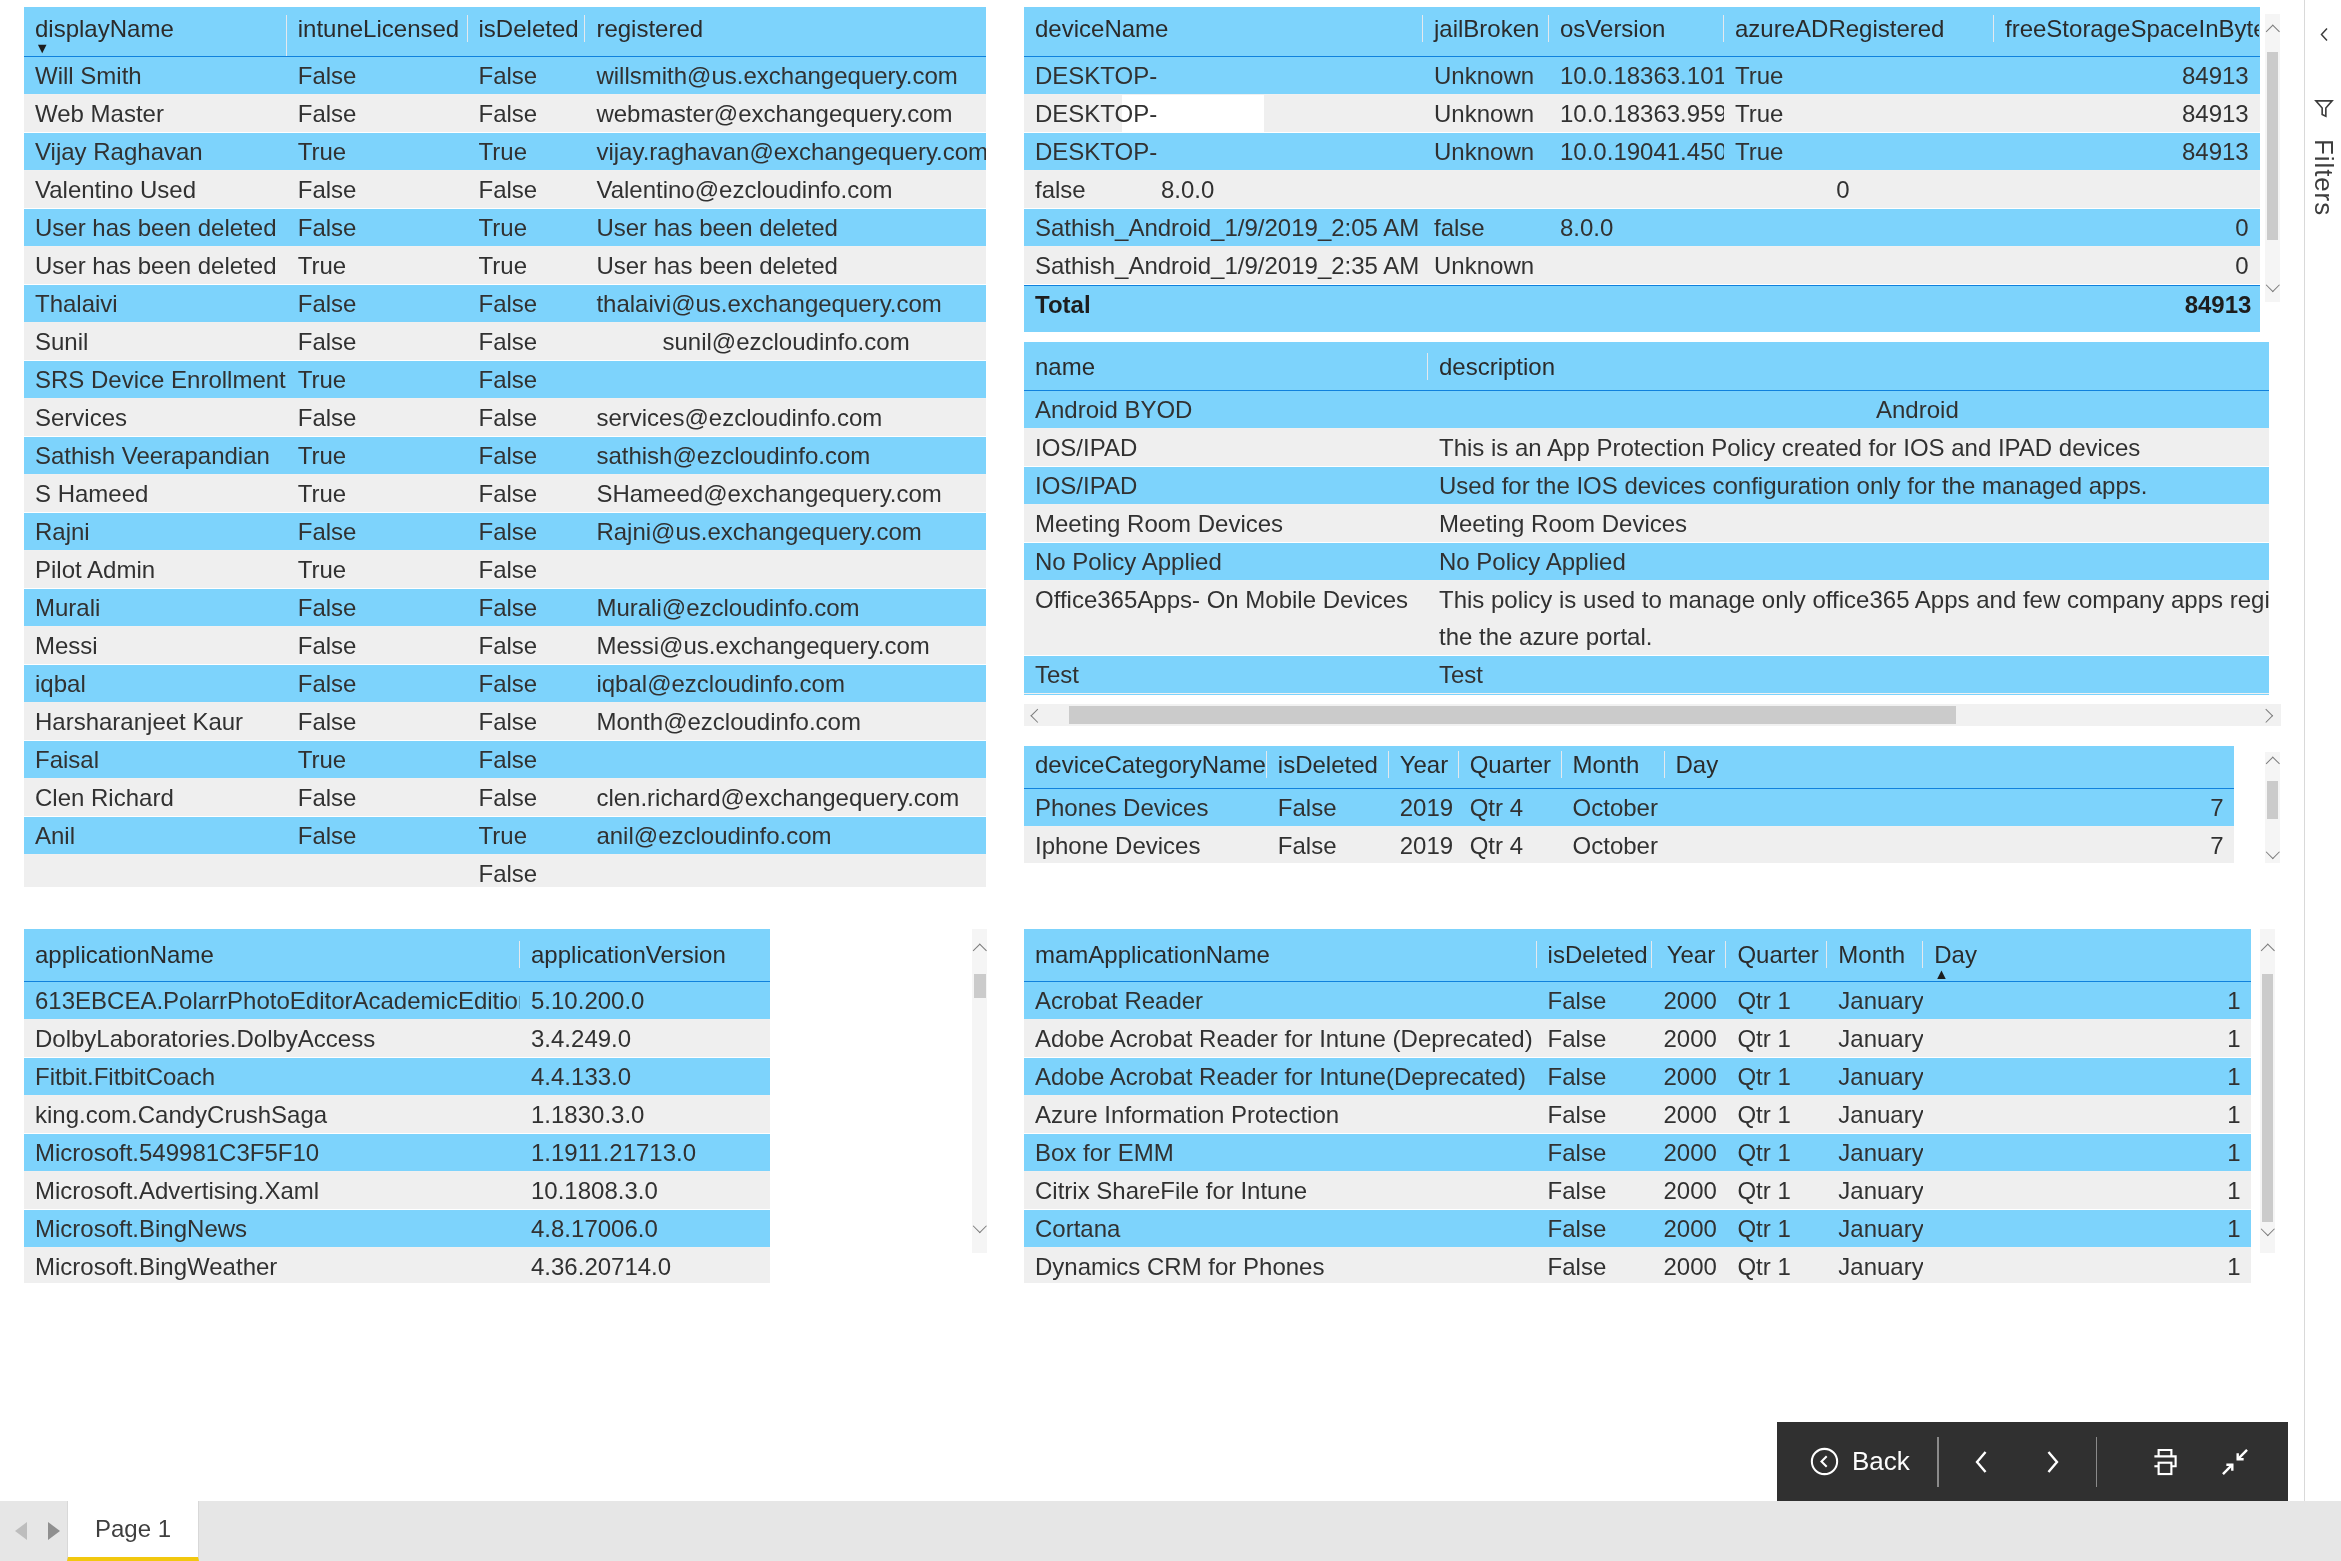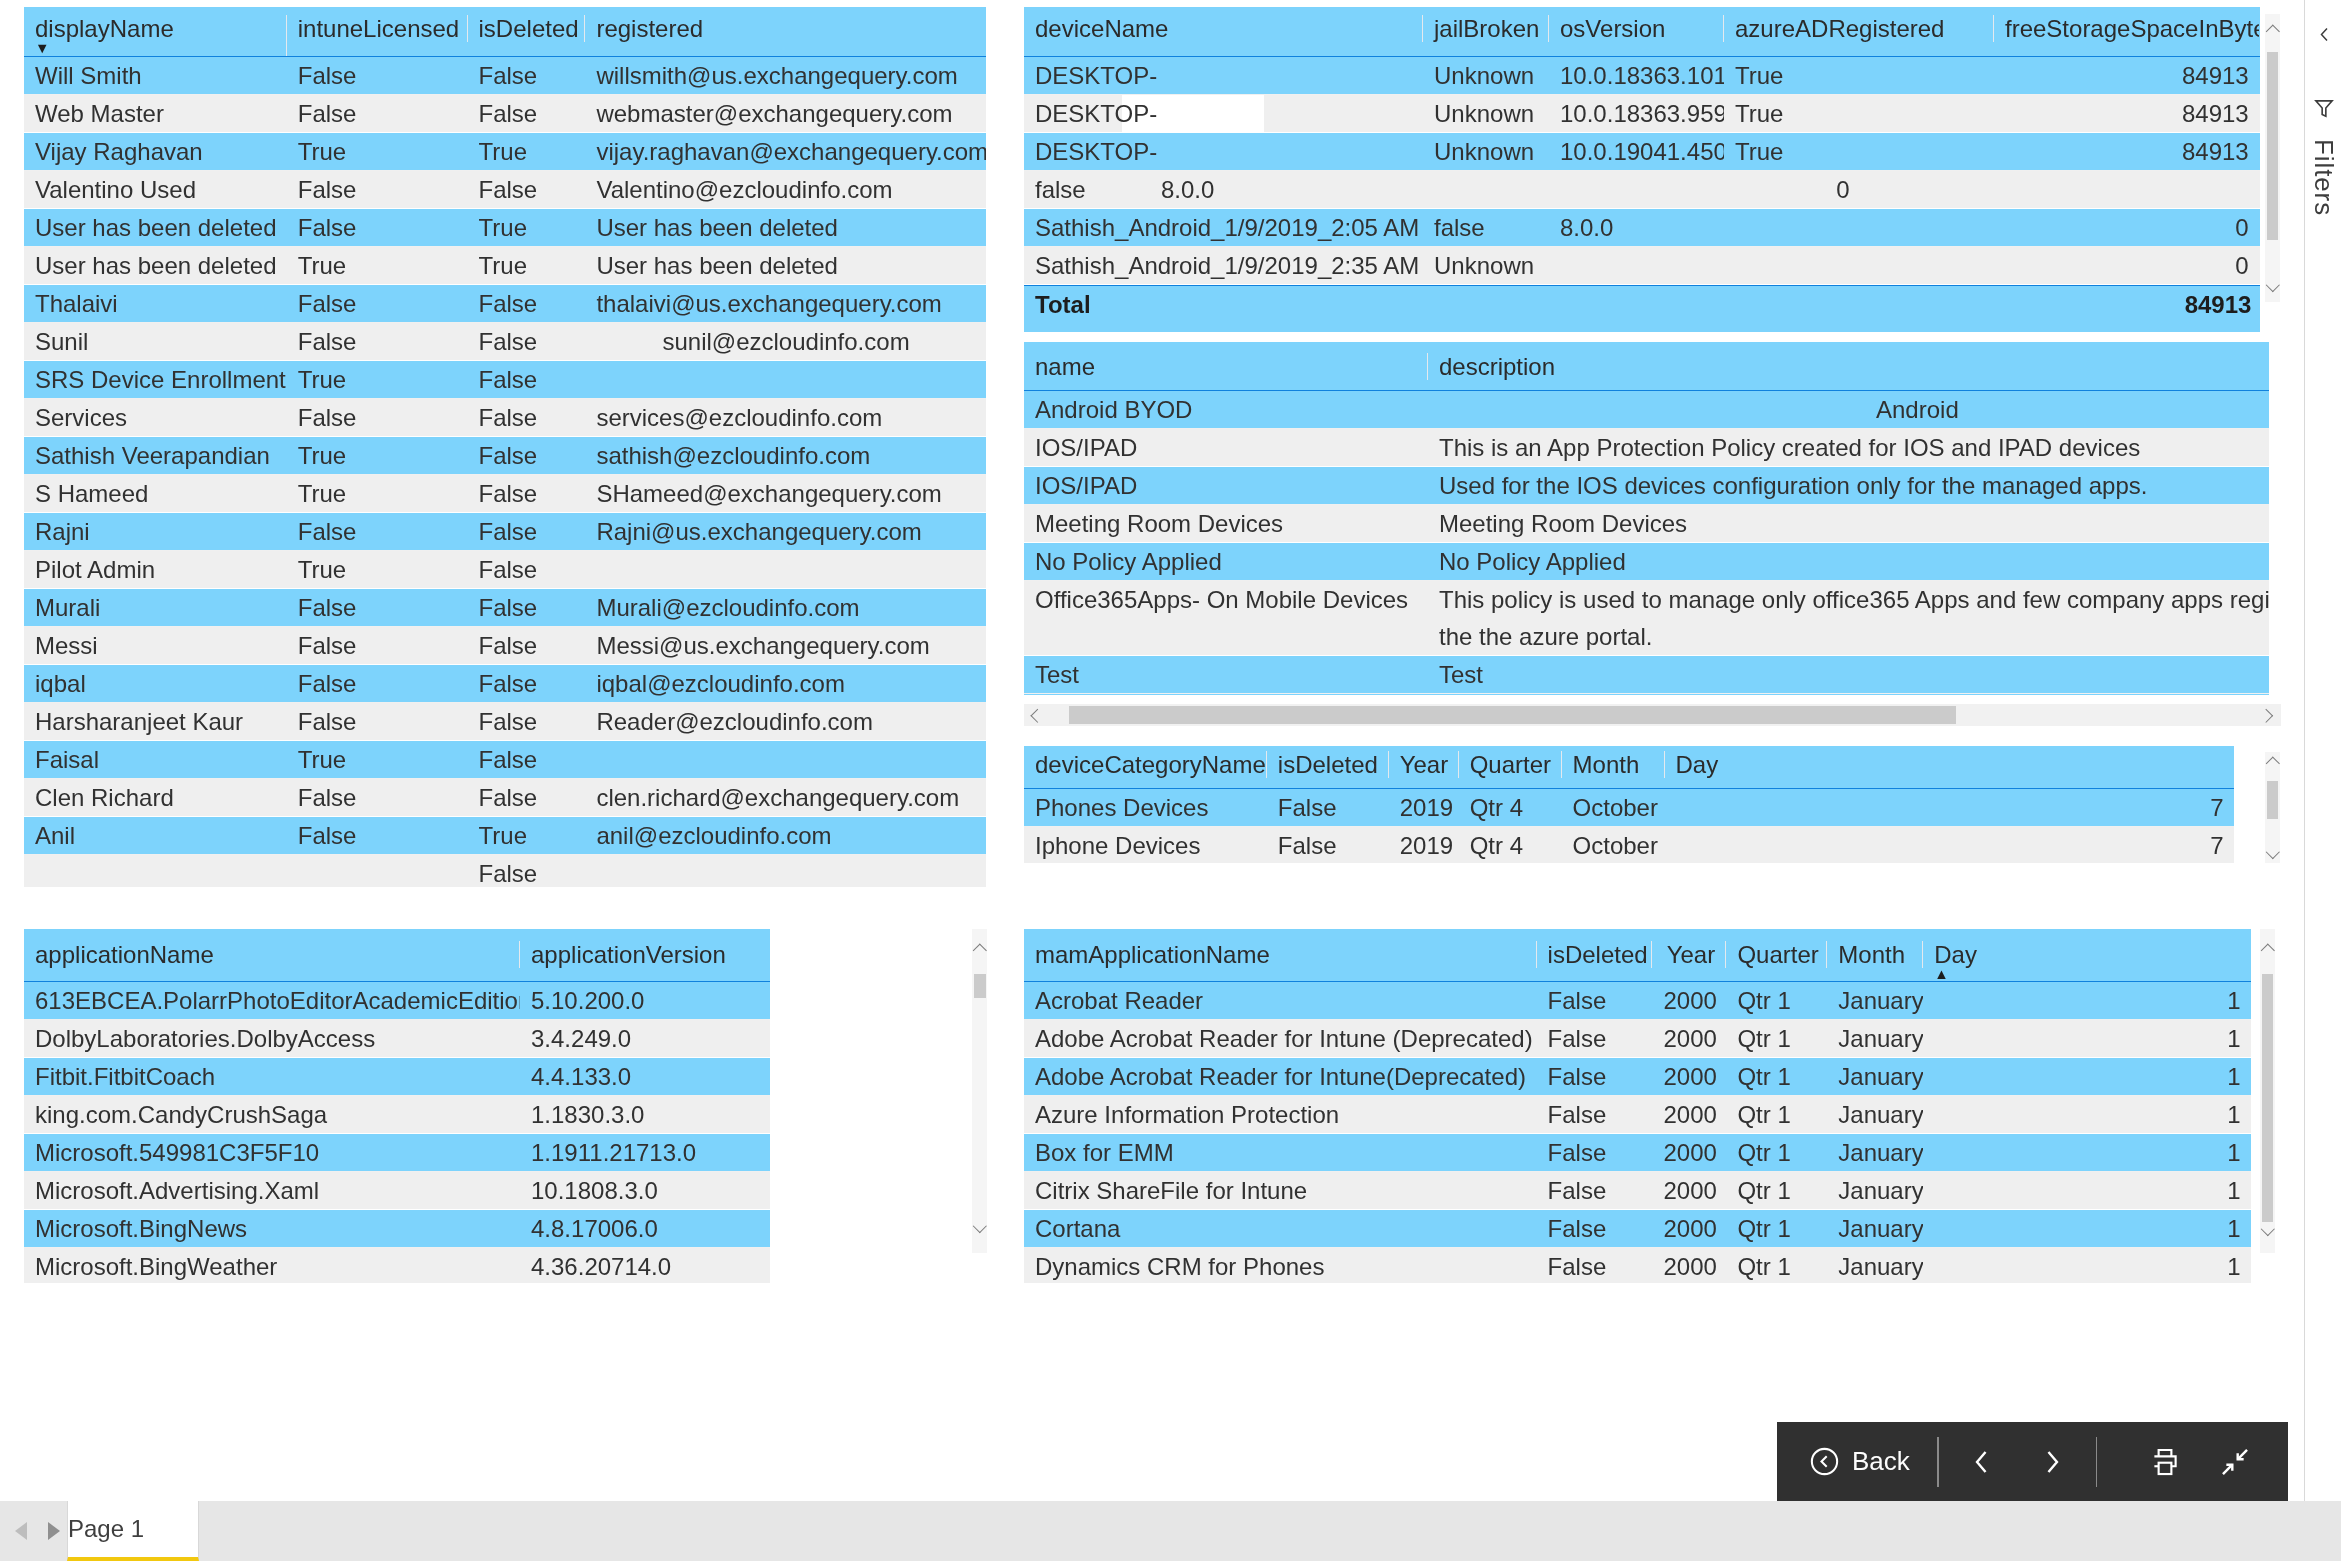--- a/index.html
+++ b/index.html
@@ -54,21 +54,21 @@
   .print-btn{margin-left:51px;}
   .collapse-btn{margin-left:36px;}
 
   
   .pagebar{position:absolute;left:0;top:1501px;width:2342px;height:61px;background:#e6e6e6;}
   .pb-arrow{position:absolute;top:21.4px;width:0;height:0;cursor:pointer;}
   .pb-prev{left:15.4px;border-top:9.4px solid transparent;border-bottom:9.4px solid transparent;border-right:12px solid #bdbdbd;}
   .pb-next{left:48px;border-top:9.4px solid transparent;border-bottom:9.4px solid transparent;border-left:12px solid #8f8f8f;}
   .pb-tab{position:absolute;left:67px;top:0;width:130px;height:56px;background:#fff;
           border-left:0.9px solid #d8d8d8;border-right:0.9px solid #d8d8d8;border-bottom:4.3px solid #f2c80f;
-          display:flex;align-items:center;font-size:24px;color:#3f3f3f;cursor:pointer;}
+          display:flex;align-items:center;justify-content:center;font-size:24px;color:#3f3f3f;cursor:pointer;}
 
   
   .filters-rail{position:absolute;left:2304px;top:0;width:38px;height:1501px;background:#fff;border-left:0.9px solid #d9d9d9;}
   .rail-chevron{position:absolute;left:6.8px;top:22px;cursor:pointer;}
   .rail-funnel{position:absolute;left:6px;top:96px;}
   .filters-label{position:absolute;left:3.4px;top:139px;writing-mode:vertical-rl;font-size:26px;color:#3d3d3d;letter-spacing:0.9px;}
 </style>
 </head>
 <body>
 
@@ -191,21 +191,21 @@
           <div class="tr">
             <div class="td" style="width: 263px; text-align: left;">iqbal</div>
             <div class="td" style="width: 181px; text-align: left;">False</div>
             <div class="td" style="width: 118px; text-align: left;">False</div>
             <div class="td" style="width: 401px; text-align: left;">iqbal@ezcloudinfo.com</div>
           </div>
           <div class="tr">
             <div class="td" style="width: 263px; text-align: left;">Harsharanjeet Kaur</div>
             <div class="td" style="width: 181px; text-align: left;">False</div>
             <div class="td" style="width: 118px; text-align: left;">False</div>
-            <div class="td" style="width: 401px; text-align: left;">Reader@ezcloudinfo.com</div>
+            <div class="td" style="width: 401px; text-align: left;">Month@ezcloudinfo.com</div>
           </div>
           <div class="tr">
             <div class="td" style="width: 263px; text-align: left;">Faisal</div>
             <div class="td" style="width: 181px; text-align: left;">True</div>
             <div class="td" style="width: 118px; text-align: left;">False</div>
             <div class="td" style="width: 401px; text-align: left;"></div>
           </div>
           <div class="tr">
             <div class="td" style="width: 263px; text-align: left;">Clen Richard</div>
             <div class="td" style="width: 181px; text-align: left;">False</div>

